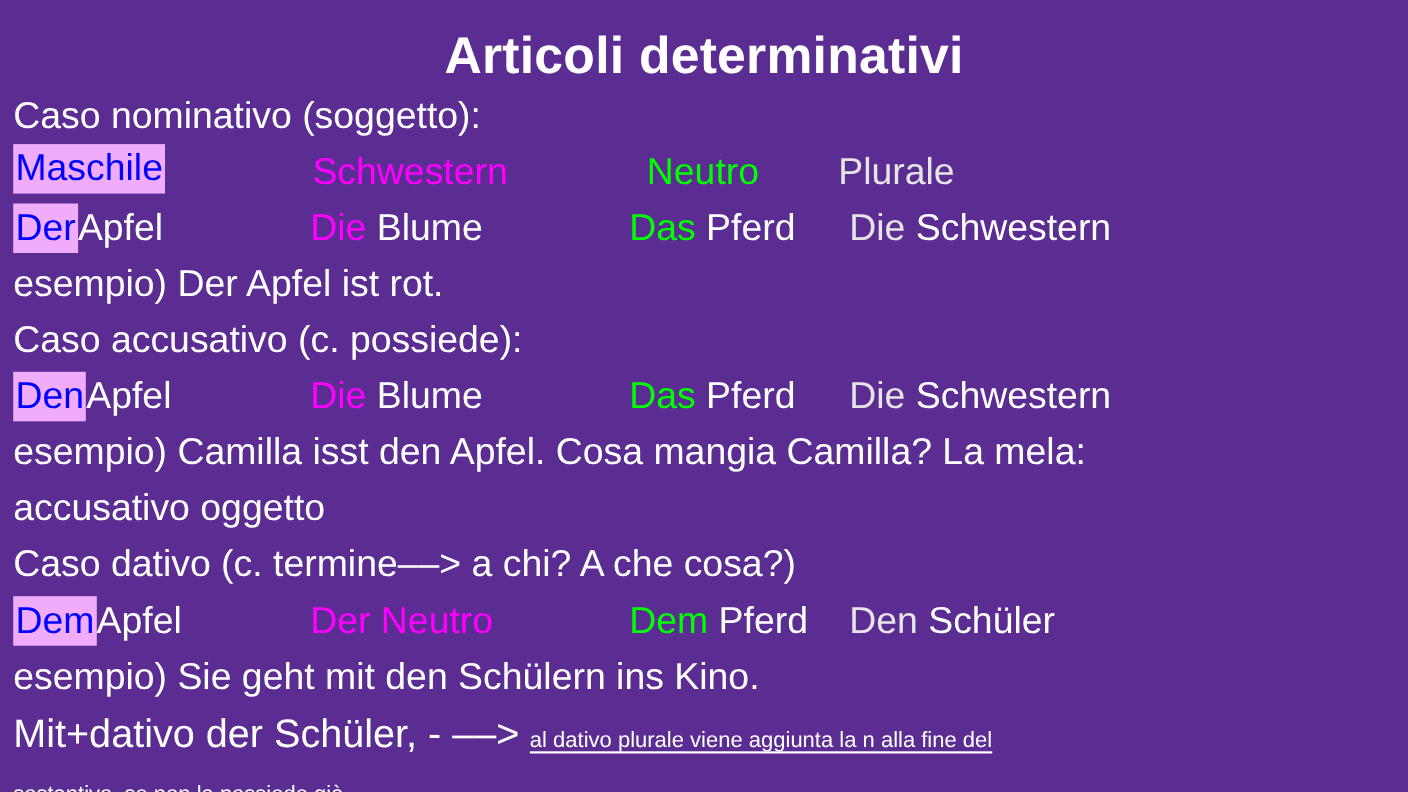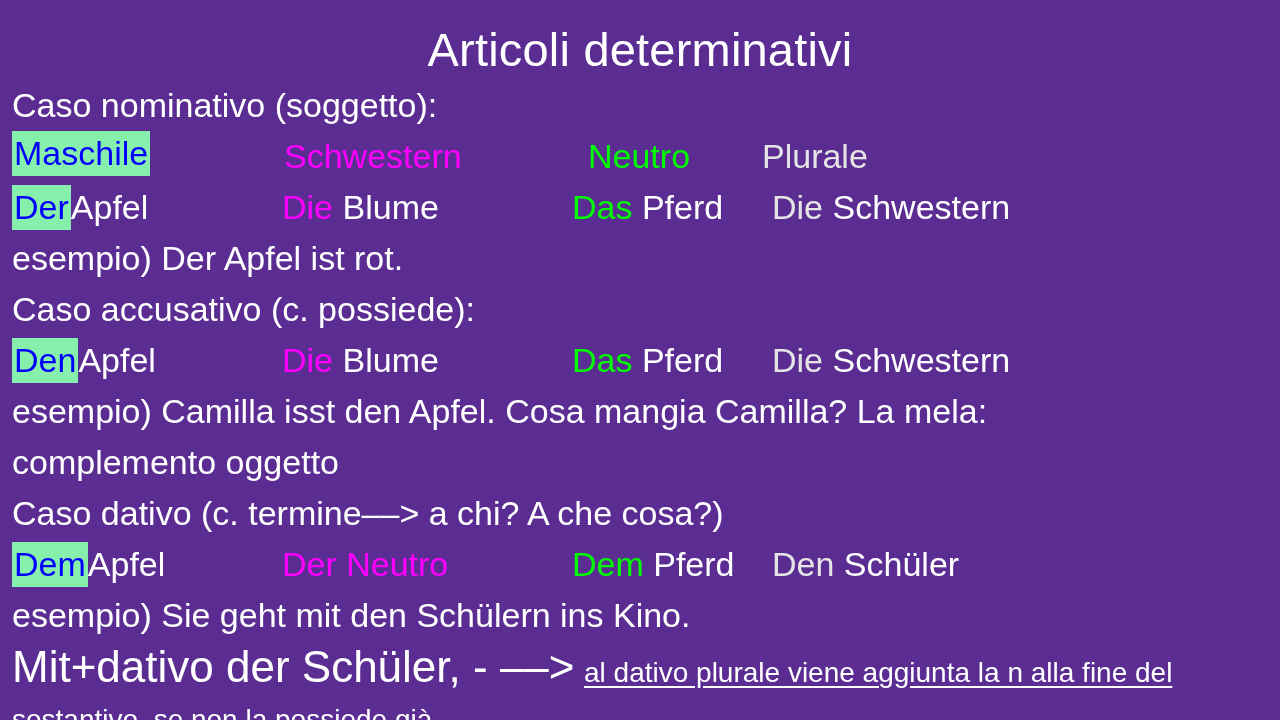--- a/index.html
+++ b/index.html
@@ -22,21 +22,21 @@
     background: #5B2D93;
   }
   .title {
     position: absolute;
     left: 0;
     top: 22px;
     width: 1280px;
     text-align: center;
     color: #FFFFFF;
     font-size: 47px;
-    font-weight: normal;
+    font-weight: bold;
     line-height: 56px;
     letter-spacing: 0.2px;
     white-space: nowrap;
   }
   .body {
     position: absolute;
     left: 12px;
     top: 80px;
     width: 1256px;
     color: #FFFFFF;
@@ -66,32 +66,32 @@
   .c3b { left: 560px; }
   .c4b { left: 760px; }
 
   .masc  { color: #0000FF; }
   .femm  { color: #FF00FF; }
   .neut  { color: #00FF00; }
   .plur  { color: #e5e5e5; }
   .wht   { color: #FFFFFF; margin-top: 36px; }
 
   .hl {
-    background: #86efac;
+    background: #f0abfc;
     padding: 0 2px;
     display: inline-block;
     line-height: 45px;
   }
   .underlined {
     text-decoration: underline;
     text-underline-offset: 4px;
-    font-size: 28px;
+    font-size: 20px;
   }
   .small-tail {
-    font-size: 44px;
+    font-size: 36px;
   }
 </style>
 </head>
 <body>
 
 <div class="slide">
 
   <div class="title">Articoli determinativi</div>
 
   <div class="body">
@@ -139,21 +139,21 @@
         <span class="neut">Das</span>
         <span class="wht">Pferd</span>
       </span>
       <span class="col c4b">
         <span class="plur">Die</span>
         <span class="wht">Schwestern</span>
       </span>
     </div>
 
     <div class="line">esempio) Camilla isst den Apfel. Cosa mangia Camilla? La mela:</div>
-    <div class="line">complemento oggetto</div>
+    <div class="line">accusativo oggetto</div>
 
     <div class="line">Caso dativo (c. termine––&gt; a chi? A che cosa?)</div>
 
     <div class="row">
       <span class="col c1">
         <span class="masc hl">Dem</span><span class="wht">Apfel</span>
       </span>
       <span class="col c2b femm">Der Neutro</span>
       <span class="col c3b">
         <span class="neut">Dem</span>

